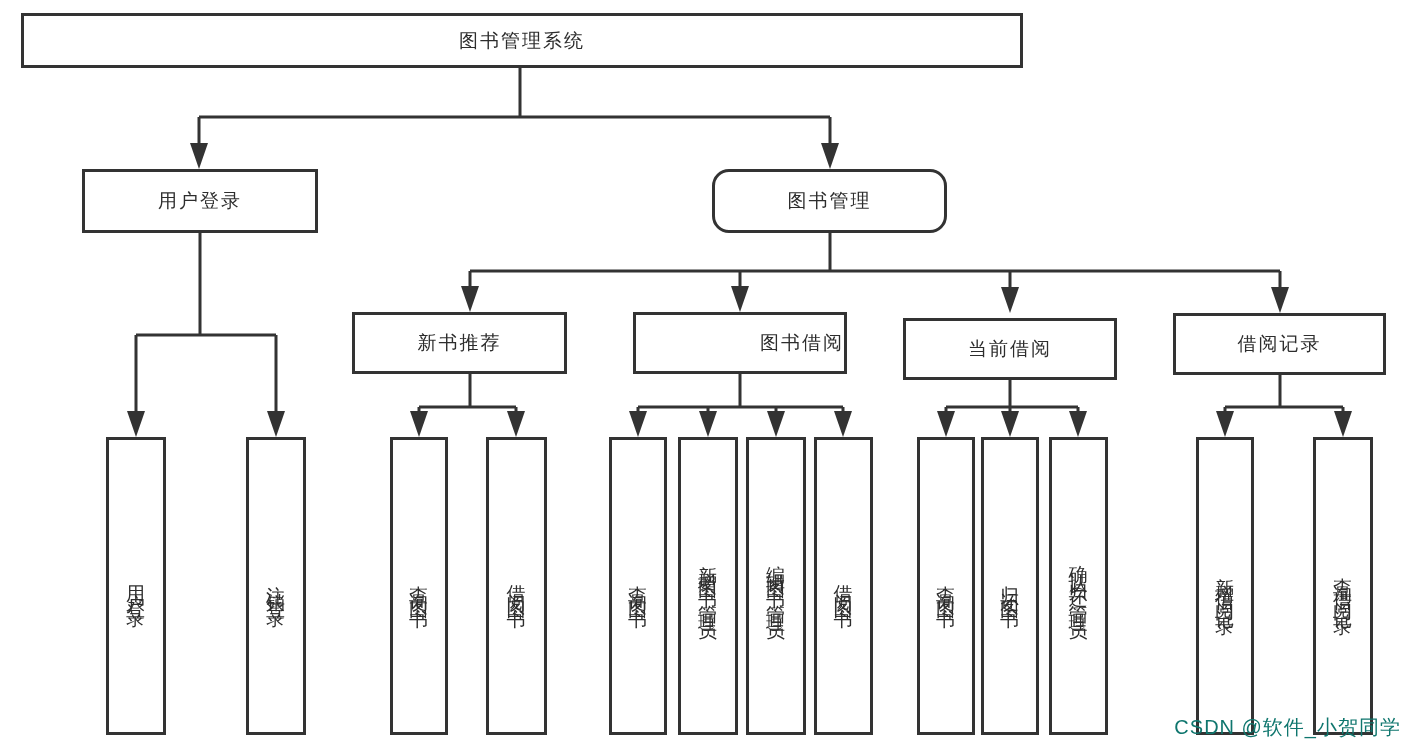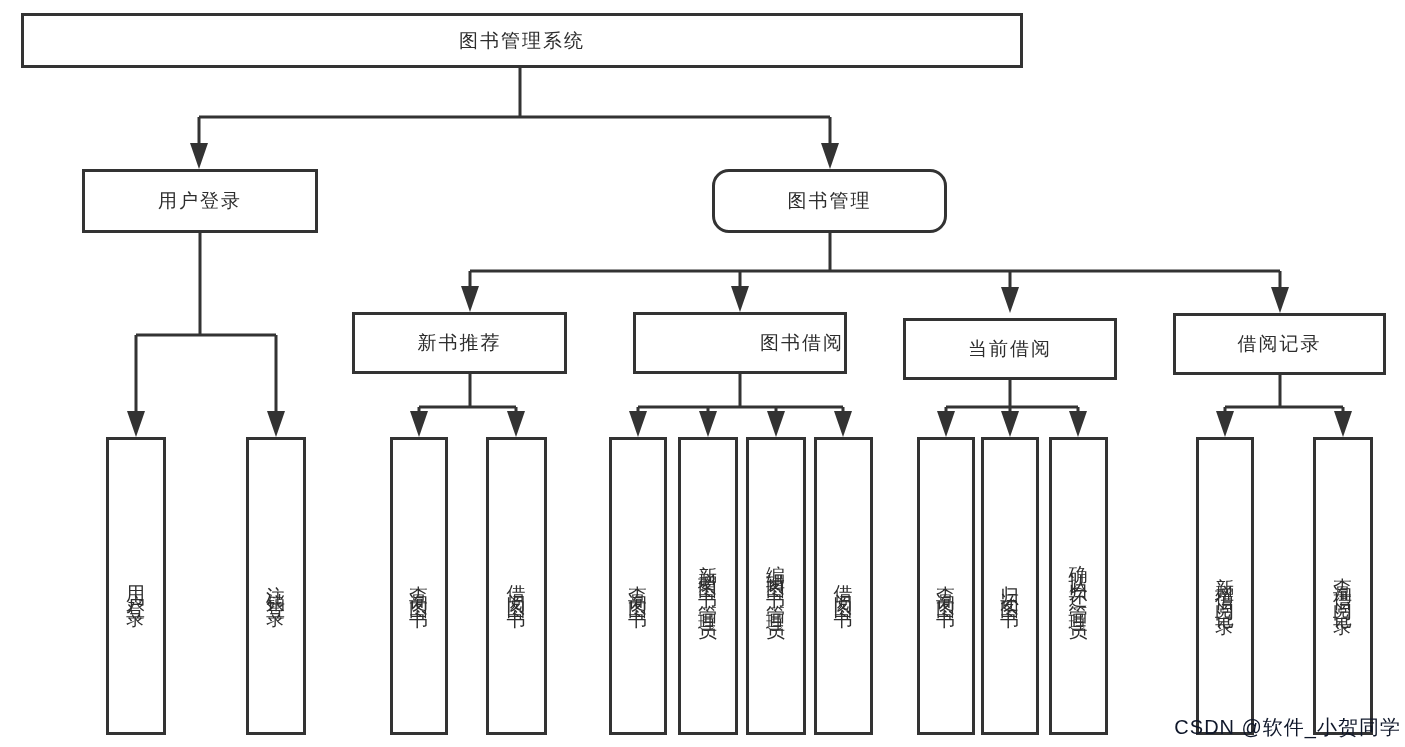--- a/index.html
+++ b/index.html
@@ -45,21 +45,21 @@
   .n-c4{left:814px;top:437px;width:59px;height:298px;}
   .n-d1{left:917px;top:437px;width:58px;height:298px;}
   .n-d2{left:981px;top:437px;width:58px;height:298px;}
   .n-d3{left:1049px;top:437px;width:59px;height:298px;}
   .n-e1{left:1196px;top:437px;width:58px;height:298px;}
   .n-e2{left:1313px;top:437px;width:60px;height:298px;}
   #watermark{
     position:absolute;
     right:4px;bottom:6px;
     font-size:20px;
-    color:#0f172a;
+    color:#0f766e;
     letter-spacing:1px;
   }
 </style>
 </head>
 <body>
 
 <div id="canvas">
 
   <svg id="connectors" viewBox="0 0 1405 747" xmlns="http://www.w3.org/2000/svg">
     <g stroke="#333333" stroke-width="3" fill="none">

